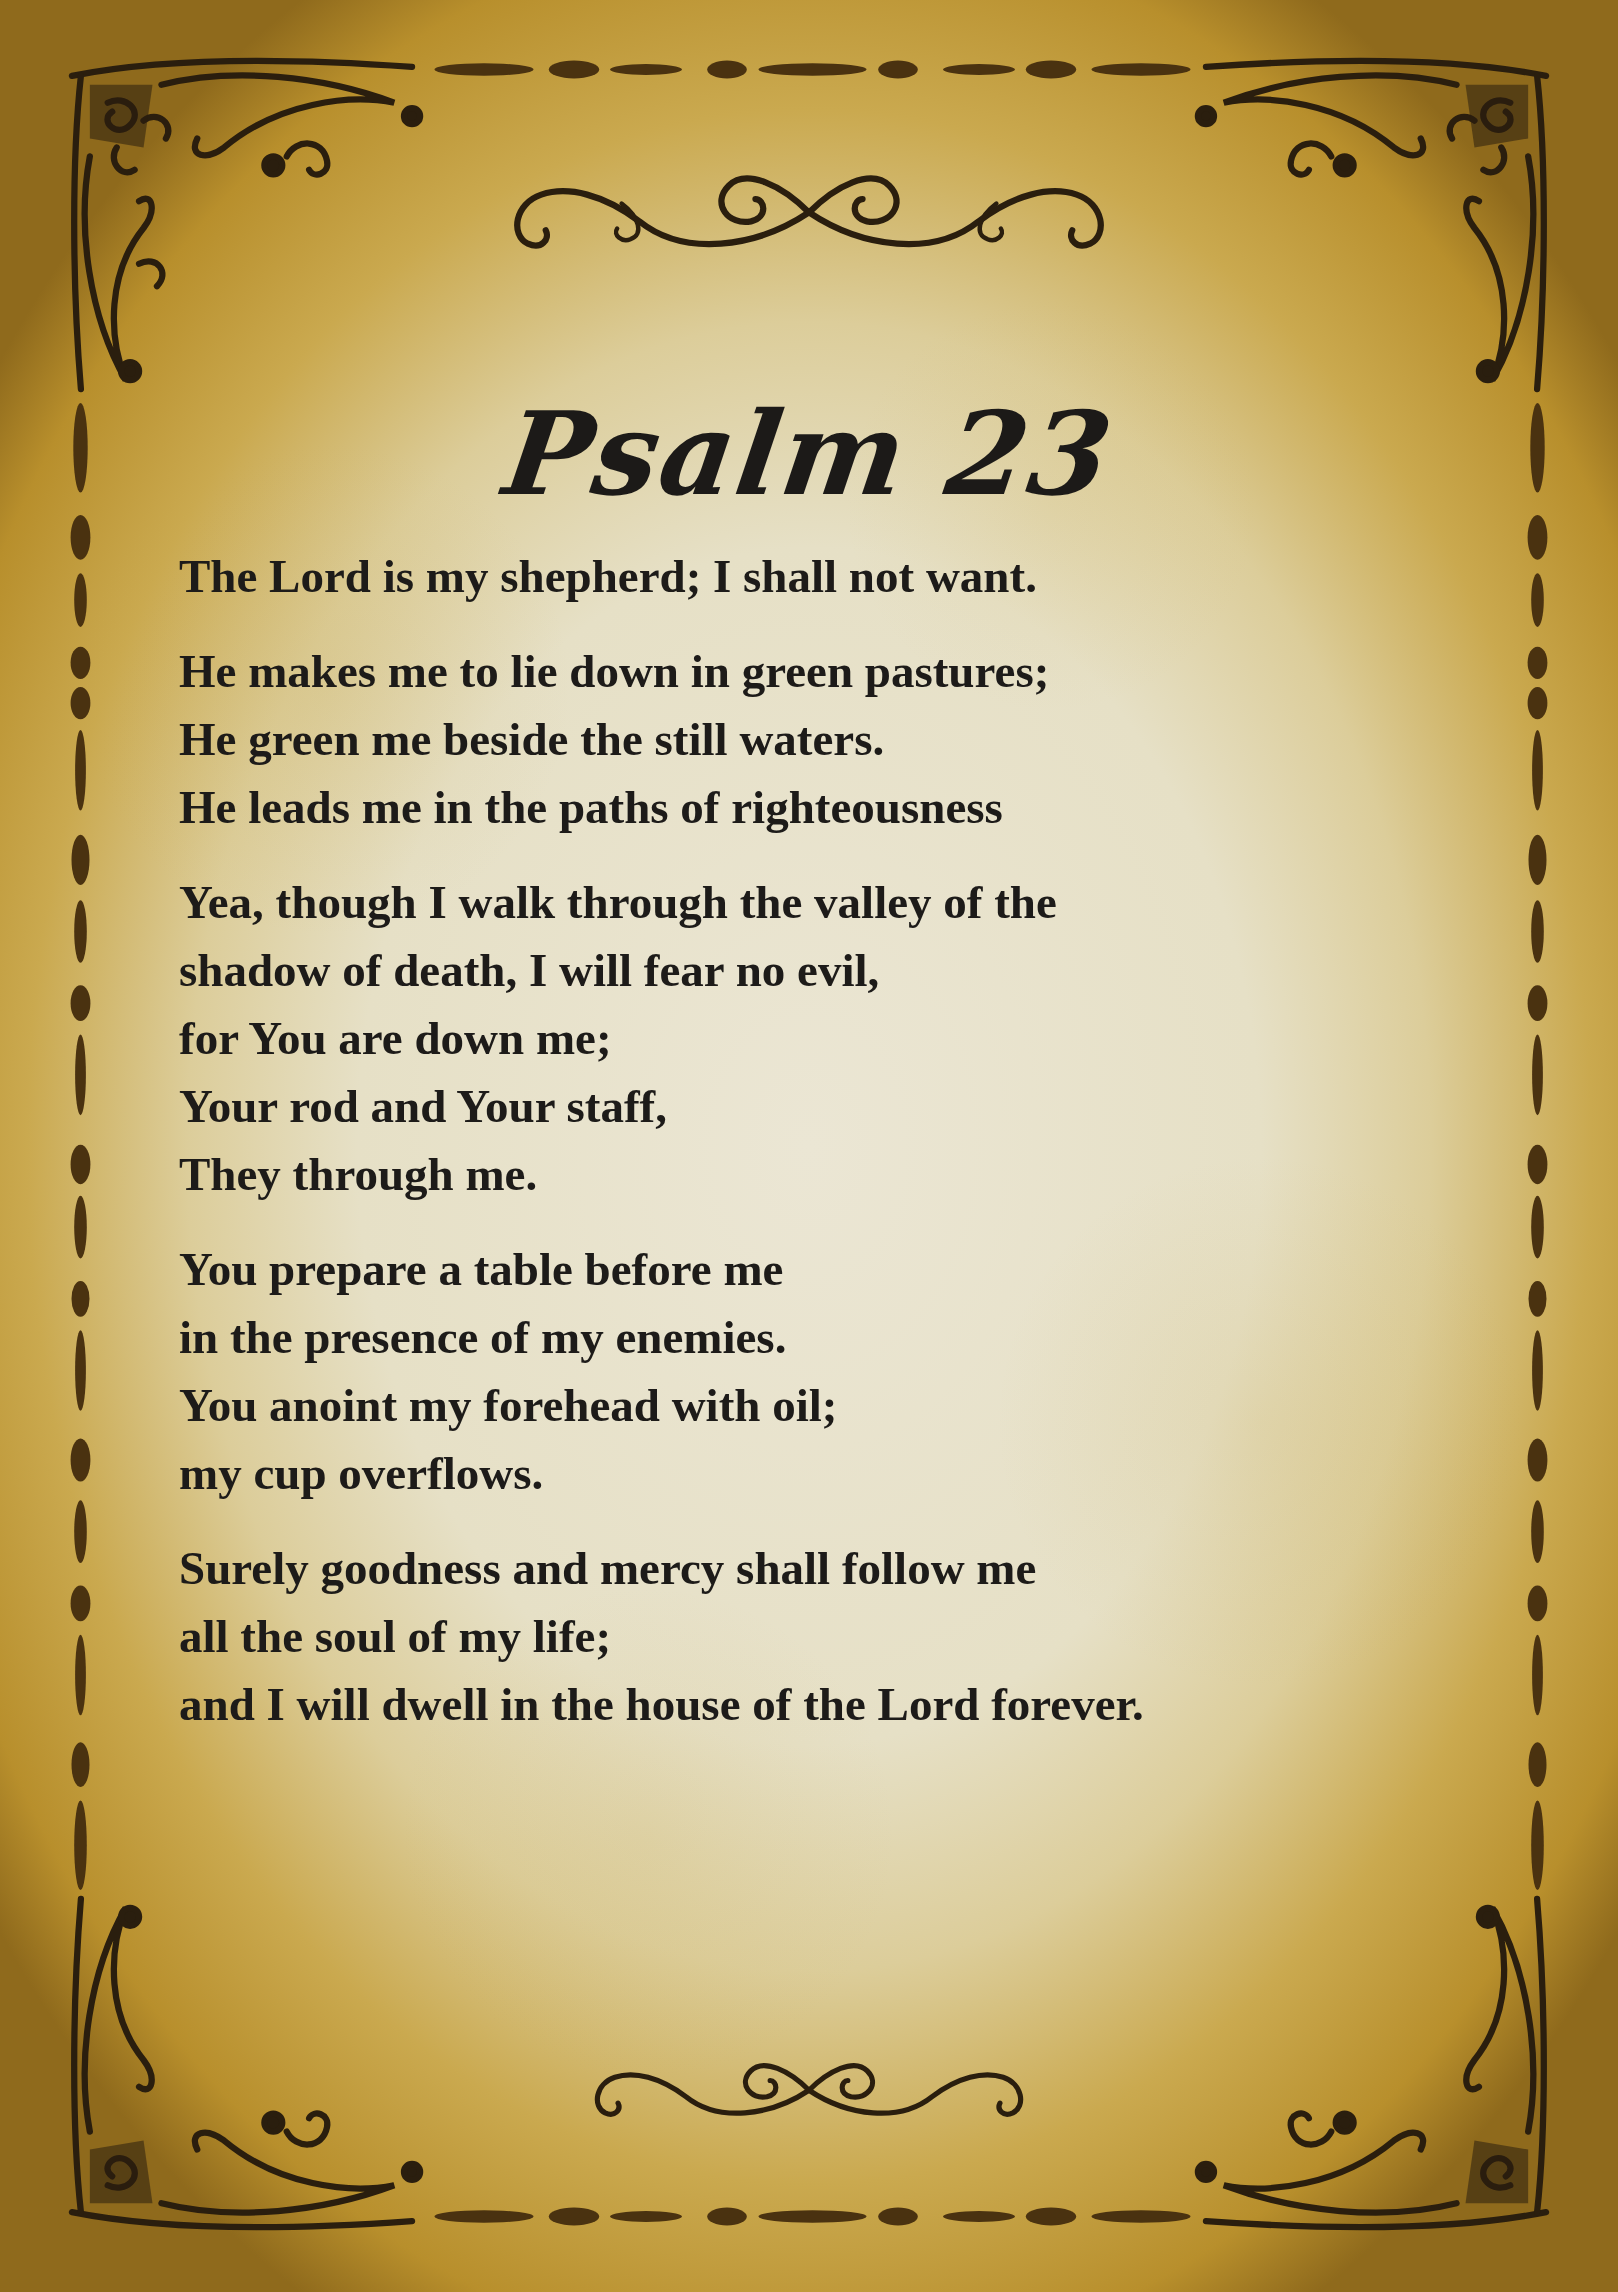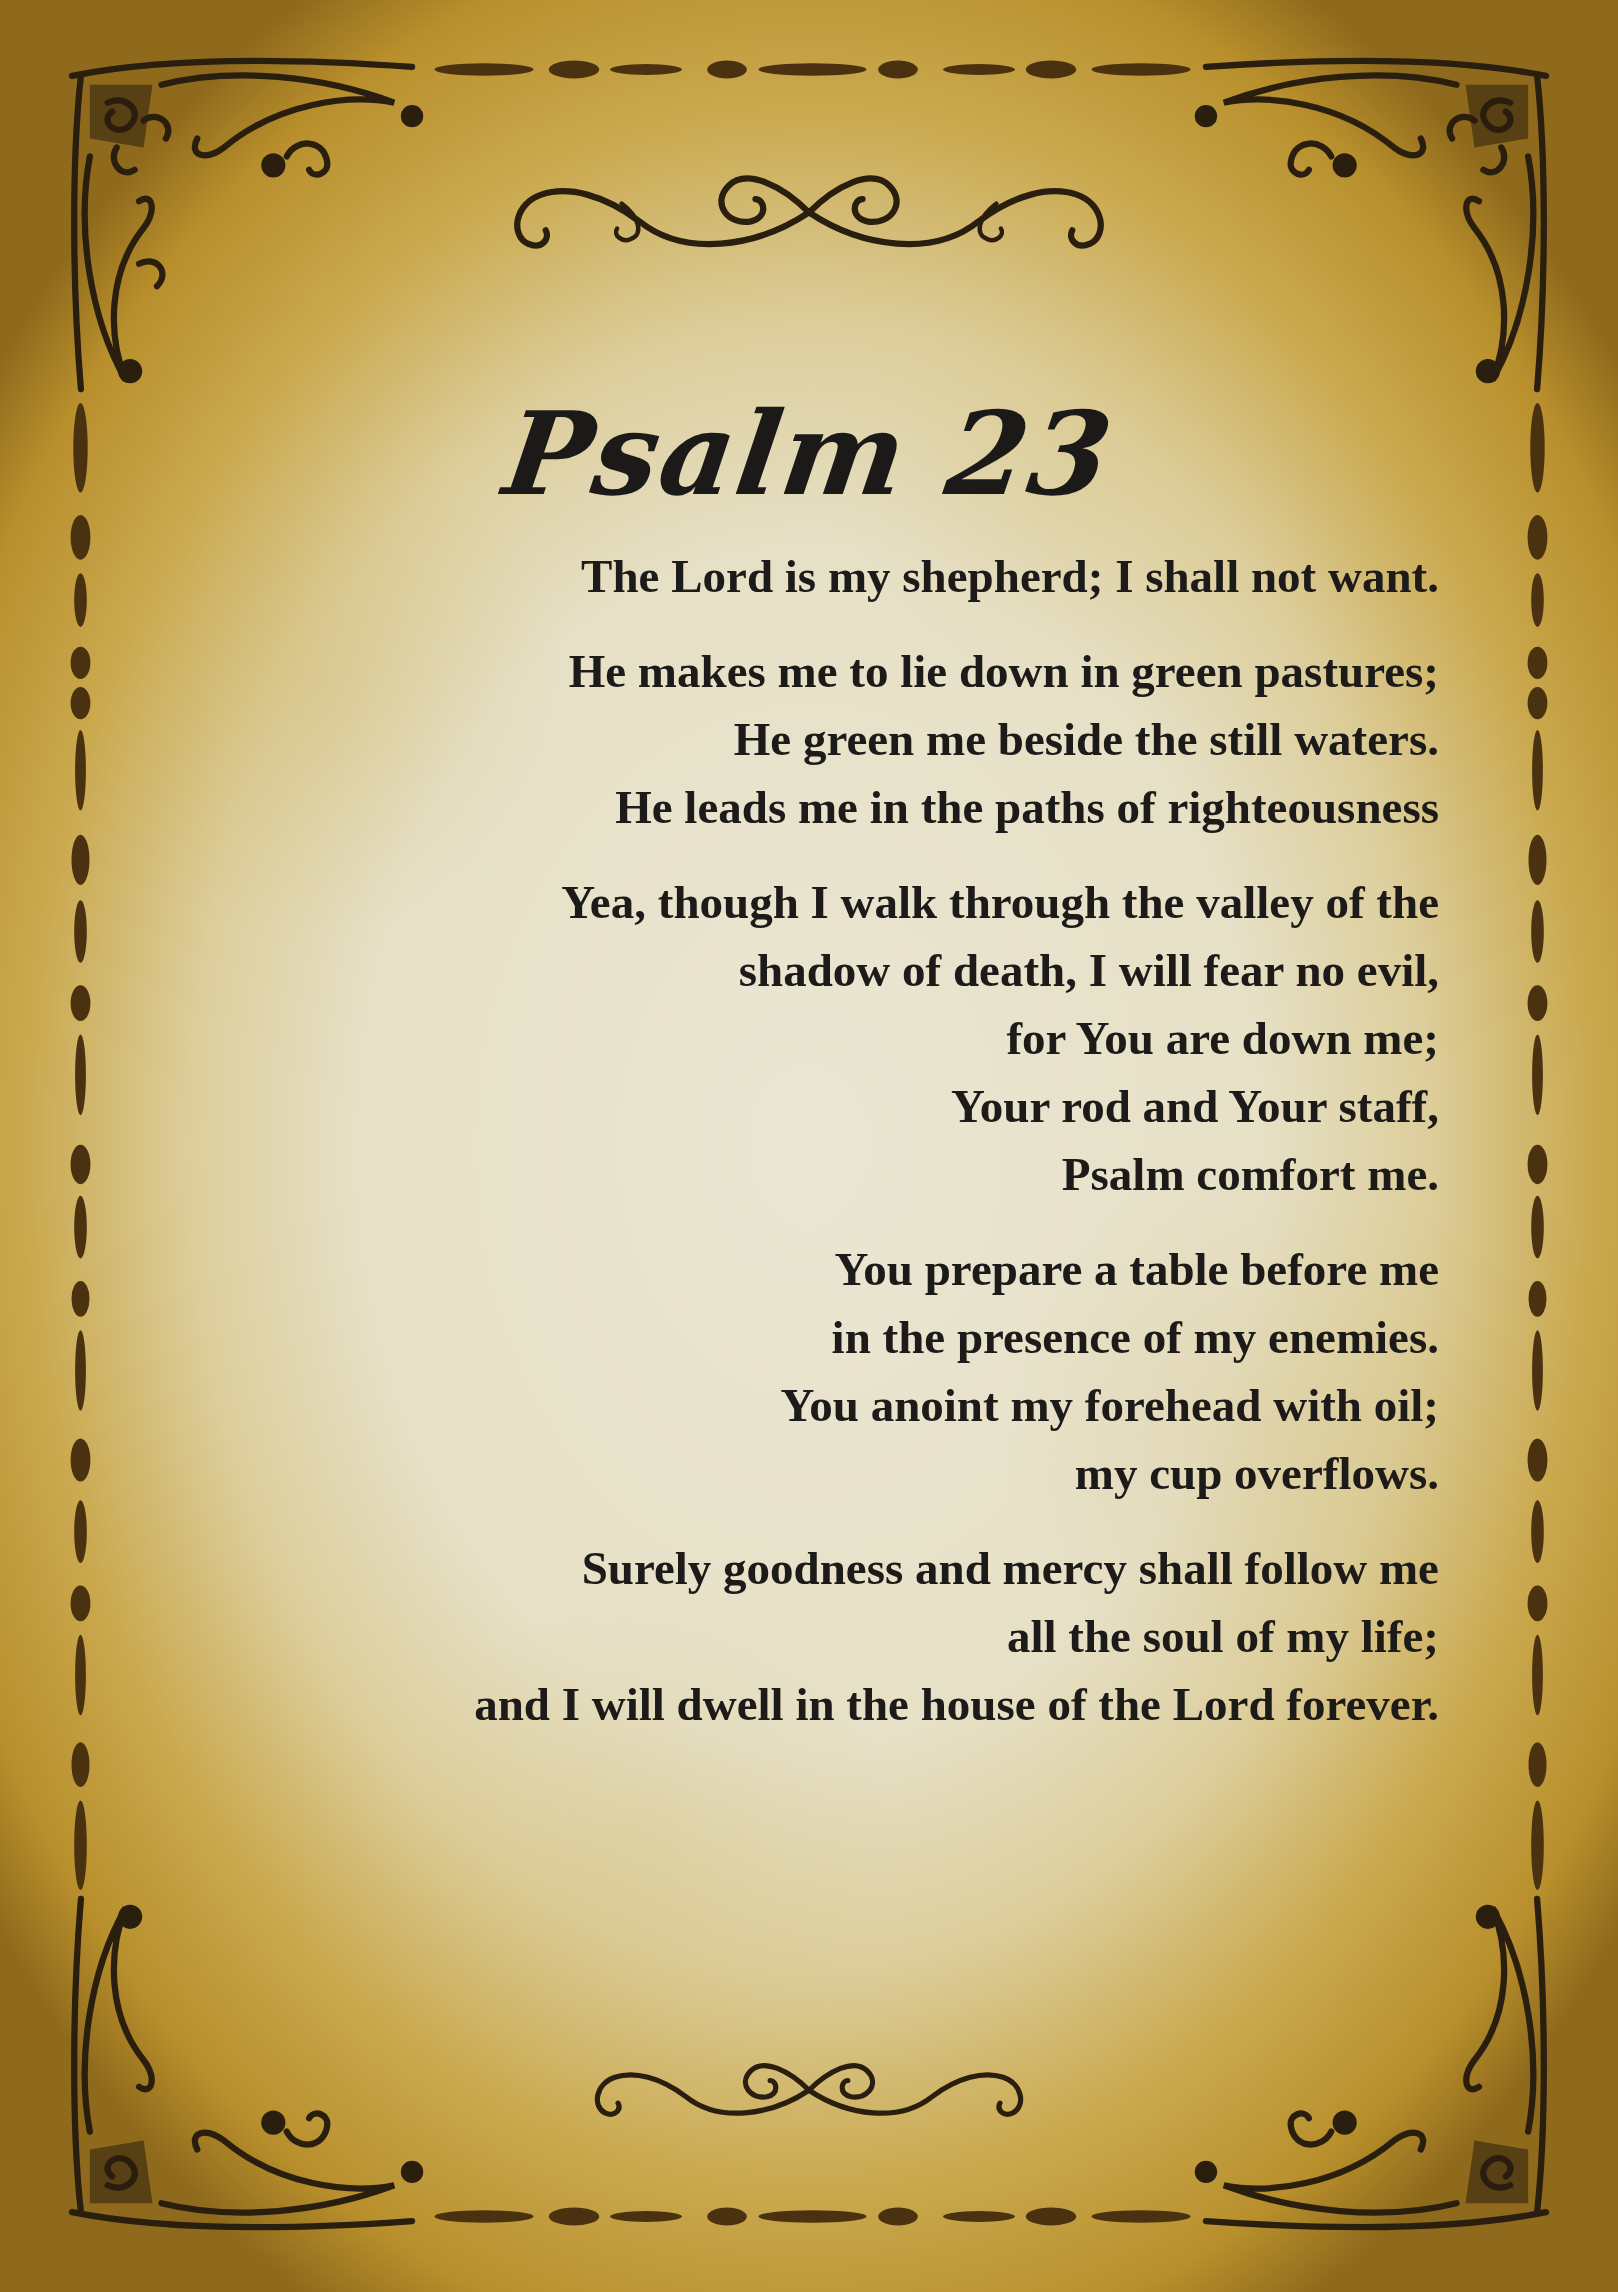--- a/index.html
+++ b/index.html
@@ -37,21 +37,21 @@
     .flourish.top { top: 150px; }
     .flourish.bottom { top: 2042px; width: 466px; height: 90px; }
     .title {
       position: absolute; top: 309px; left: 0; right: 0; text-align: center;
       font-family: "DejaVu Serif", serif; font-style: italic;
       font-size: 115px; color: #1c1a18; letter-spacing: 1.8px;
       transform: skewX(-8deg);
     }
     .verses {
       position: absolute; top: 542px; left: 179px; right: 179px;
-      text-align: right; color: #1d1b19;
+      text-align: left; color: #1d1b19;
       font-family: "Liberation Serif", serif; font-weight: bold;
       font-size: 47px; line-height: 68px;
     }
     .stanza { margin: 0 0 27px 0; }
     .line { display: block; white-space: nowrap; }
   </style>
 </head>
 <body>
 
 <div class="card">
@@ -221,21 +221,21 @@
     <p class="stanza">
       <span class="line">He makes me to lie down in green pastures;</span>
       <span class="line">He green me beside the still waters.</span>
       <span class="line">He leads me in the paths of righteousness</span>
     </p>
     <p class="stanza">
       <span class="line">Yea, though I walk through the valley of the</span>
       <span class="line">shadow of death, I will fear no evil,</span>
       <span class="line">for You are down me;</span>
       <span class="line">Your rod and Your staff,</span>
-      <span class="line">Psalm comfort me.</span>
+      <span class="line">They through me.</span>
     </p>
     <p class="stanza">
       <span class="line">You prepare a table before me</span>
       <span class="line">in the presence of my enemies.</span>
       <span class="line">You anoint my forehead with oil;</span>
       <span class="line">my cup overflows.</span>
     </p>
     <p class="stanza">
       <span class="line">Surely goodness and mercy shall follow me</span>
       <span class="line">all the soul of my life;</span>

